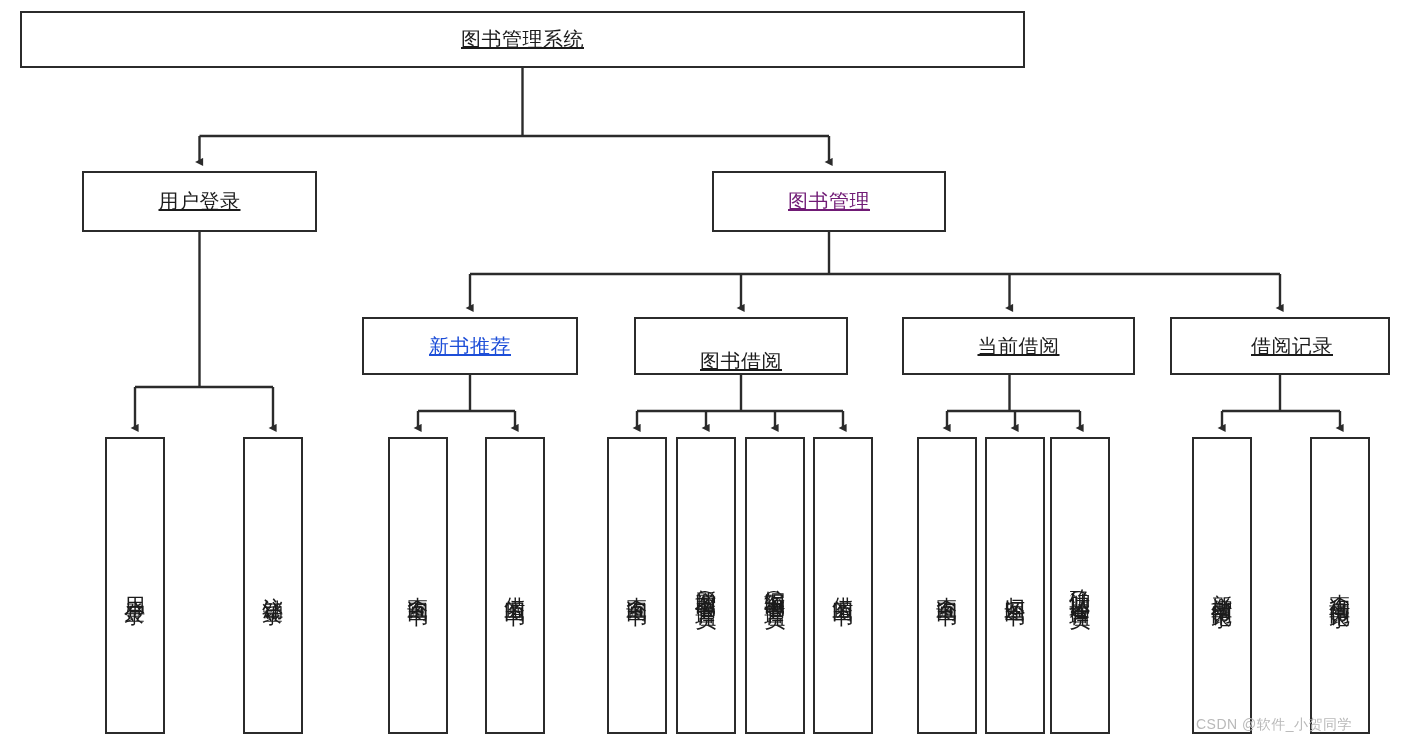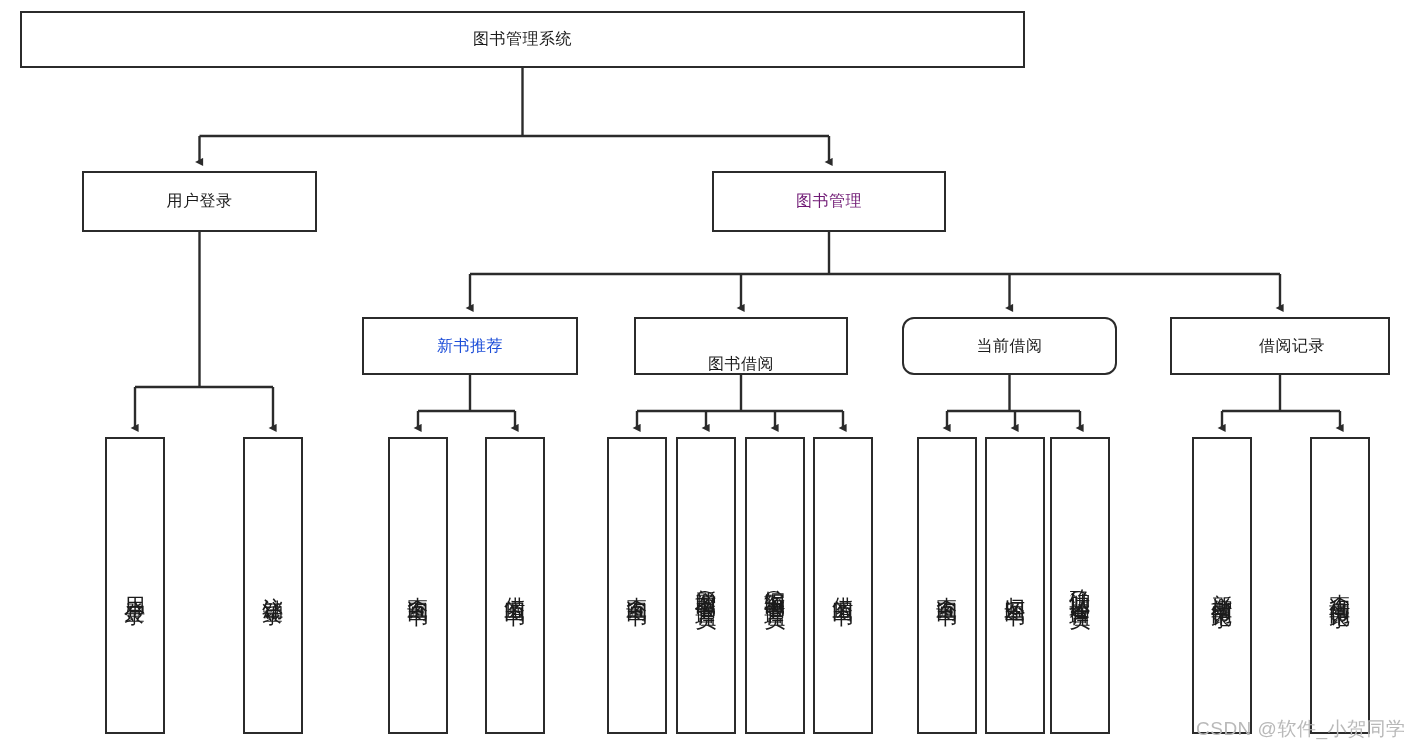--- a/index.html
+++ b/index.html
@@ -28,45 +28,46 @@
   .node-box {
     position: absolute;
     box-sizing: border-box;
     background: #ffffff;
     border: 2px solid #2b2b2b;
     display: flex;
     align-items: center;
     justify-content: center;
   }
   .node-label-h {
-    font-size: 16px;
+    font-size: 20px;
     color: #1b1b1b;
     line-height: 1.15;
     letter-spacing: 0.5px;
     white-space: nowrap;
     font-family: "Liberation Sans", "DejaVu Sans", sans-serif;
+    text-decoration: underline;
   }
   .node-box.leaf {
     align-items: center;
     justify-content: center;
   }
   .node-label-v {
     writing-mode: vertical-rl;
     text-orientation: upright;
     font-size: 21px;
     color: #1b1b1b;
     line-height: 1.30;
     letter-spacing: 3px;
     font-family: "Liberation Sans", "DejaVu Sans", sans-serif;
     text-align: center;
     max-height: 100%;
   }
   .watermark {
     position: absolute;
-    font-size: 19px;
+    font-size: 14px;
     color: #b9b9b9;
     white-space: nowrap;
     font-family: "Liberation Sans", "DejaVu Sans", sans-serif;
     letter-spacing: 0.5px;
   }
 </style>
 </head>
 <body>
 
 <div id="canvas" style="background: rgb(255, 255, 255);">
@@ -123,21 +124,21 @@
       </div>
       <div class="node-box" style="left: 712px; top: 171px; width: 234px; height: 61px; border-color: rgb(43, 43, 43); background: rgb(255, 255, 255);">
         <span class="node-label-h" style="color: #701a75;">图书管理</span>
       </div>
       <div class="node-box" style="left: 362px; top: 317px; width: 216px; height: 58px; border-color: rgb(43, 43, 43); background: rgb(255, 255, 255);">
         <span class="node-label-h" style="color: #1d4ed8;">新书推荐</span>
       </div>
       <div class="node-box" style="left: 634px; top: 317px; width: 214px; height: 58px; border-color: rgb(43, 43, 43); background: rgb(255, 255, 255); align-items: flex-end;">
         <span class="node-label-h" style="color: rgb(27, 27, 27);">图书借阅</span>
       </div>
-      <div class="node-box" style="left: 902px; top: 317px; width: 215px; height: 58px; border-color: rgb(43, 43, 43); background: rgb(255, 255, 255); border-radius: 12px;">
+      <div class="node-box" style="left: 902px; top: 317px; width: 233px; height: 58px; border-color: rgb(43, 43, 43); background: rgb(255, 255, 255);">
         <span class="node-label-h" style="color: rgb(27, 27, 27);">当前借阅</span>
       </div>
       <div class="node-box" style="left: 1170px; top: 317px; width: 220px; height: 58px; border-color: rgb(43, 43, 43); background: rgb(255, 255, 255); padding-left: 24px;">
         <span class="node-label-h" style="color: rgb(27, 27, 27);">借阅记录</span>
       </div>
       <div class="node-box leaf" style="left: 105px; top: 437px; width: 60px; height: 297px; border-color: rgb(43, 43, 43); background: rgb(255, 255, 255);">
         <span class="node-label-v" style="color: rgb(27, 27, 27);">用户登录</span>
       </div>
       <div class="node-box leaf" style="left: 243px; top: 437px; width: 60px; height: 297px; border-color: rgb(43, 43, 43); background: rgb(255, 255, 255);">
         <span class="node-label-v" style="color: rgb(27, 27, 27);">注销登录</span>

